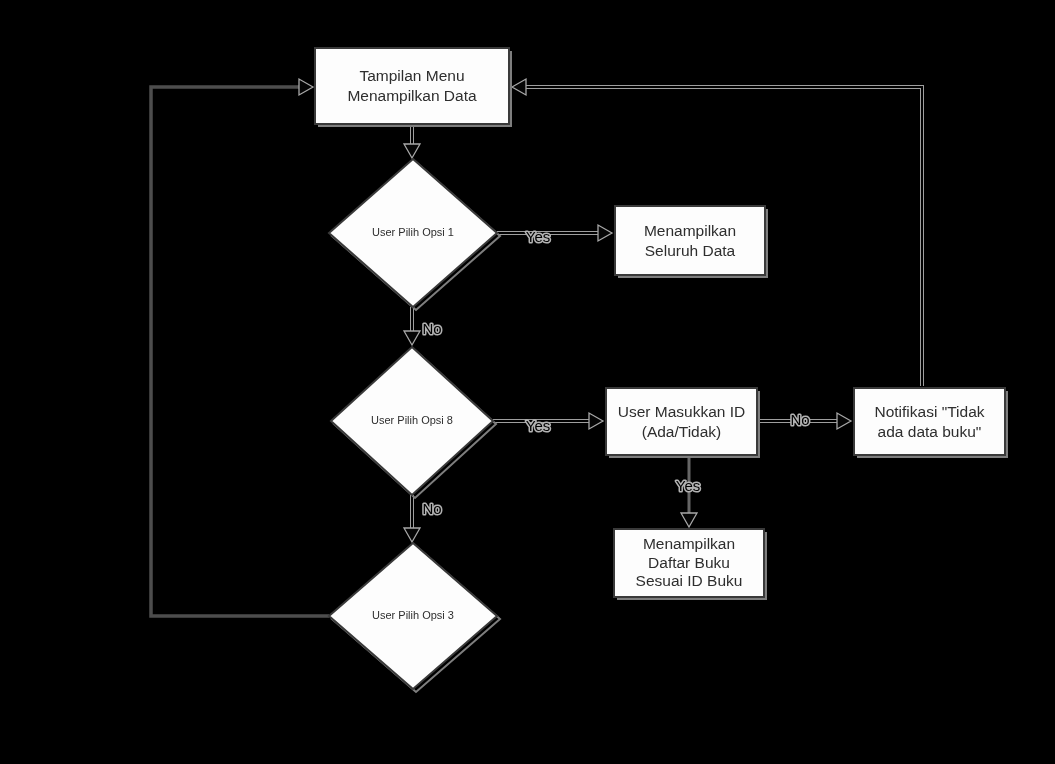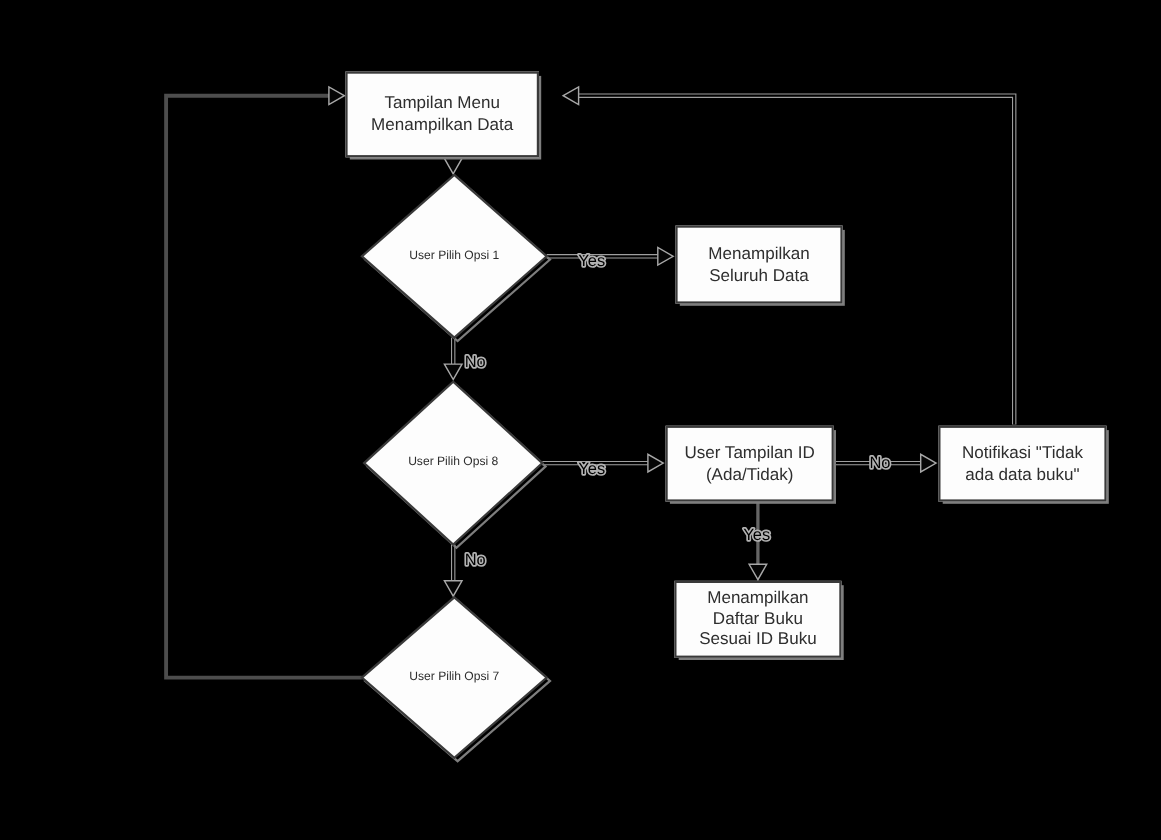--- a/index.html
+++ b/index.html
@@ -123,43 +123,43 @@
     </g>
 
     <text class="edge-label" x="538" y="242">Yes</text>
     <text class="edge-label" x="432" y="334">No</text>
     <text class="edge-label" x="538" y="431">Yes</text>
     <text class="edge-label" x="432" y="514">No</text>
     <text class="edge-label" x="800" y="425">No</text>
     <text class="edge-label" x="688" y="491">Yes</text>
   </svg>
 
-  <div class="node" style="left:314px;top:65px;width:176px;height:78px">
+  <div class="node" style="left:314px;top:47px;width:196px;height:78px">
     <span class="nlabel">Tampilan Menu
 Menampilkan Data</span>
   </div>
 
   <div class="node" style="left:614px;top:205px;width:152px;height:71px">
     <span class="nlabel">Menampilkan
 Seluruh Data</span>
   </div>
 
   <div class="node" style="left:605px;top:387px;width:153px;height:69px">
-    <span class="nlabel">User Tampilan ID
+    <span class="nlabel">User Masukkan ID
 (Ada/Tidak)</span>
   </div>
 
   <div class="node" style="left:853px;top:387px;width:153px;height:69px">
     <span class="nlabel">Notifikasi "Tidak
 ada data buku"</span>
   </div>
 
   <div class="node" style="left:613px;top:528px;width:152px;height:70px;line-height:1.22">
     <span class="nlabel">Menampilkan
 Daftar Buku
 Sesuai ID Buku</span>
   </div>
 
   <div class="dlabel" style="left:323px;top:221px;width:180px;height:24px">User Pilih Opsi 1</div>
   <div class="dlabel" style="left:322px;top:409px;width:180px;height:24px">User Pilih Opsi 8</div>
-  <div class="dlabel" style="left:323px;top:604px;width:180px;height:24px">User Pilih Opsi 7</div>
+  <div class="dlabel" style="left:323px;top:604px;width:180px;height:24px">User Pilih Opsi 3</div>
 
 </div>
 
 </body></html>

